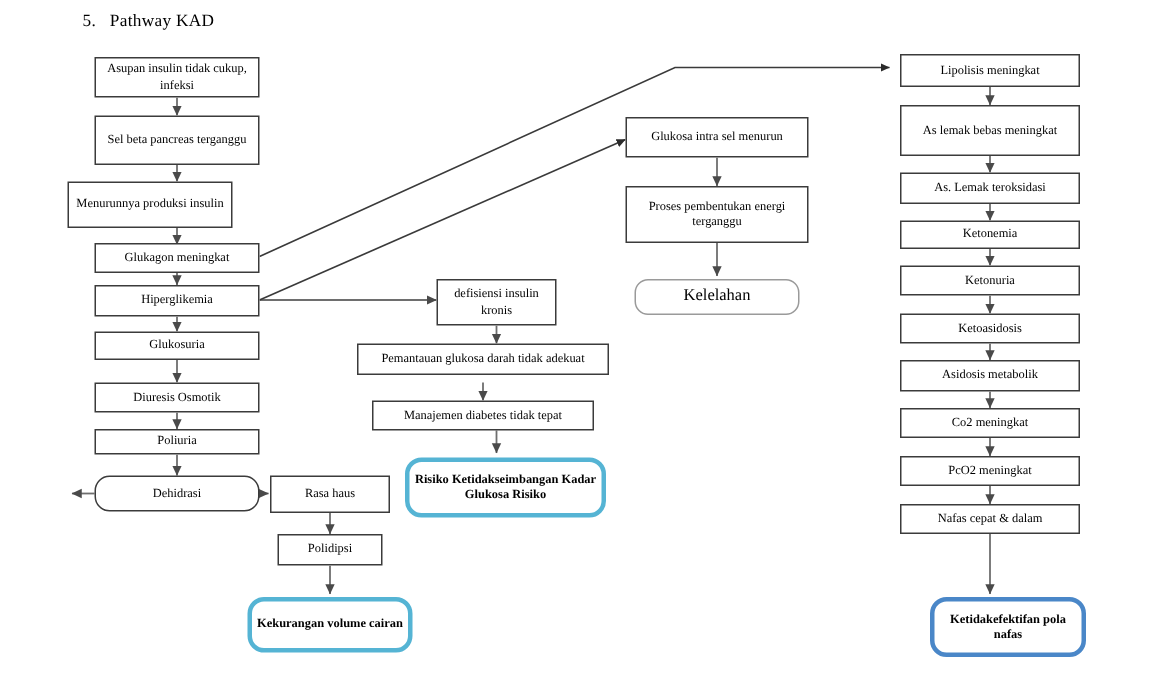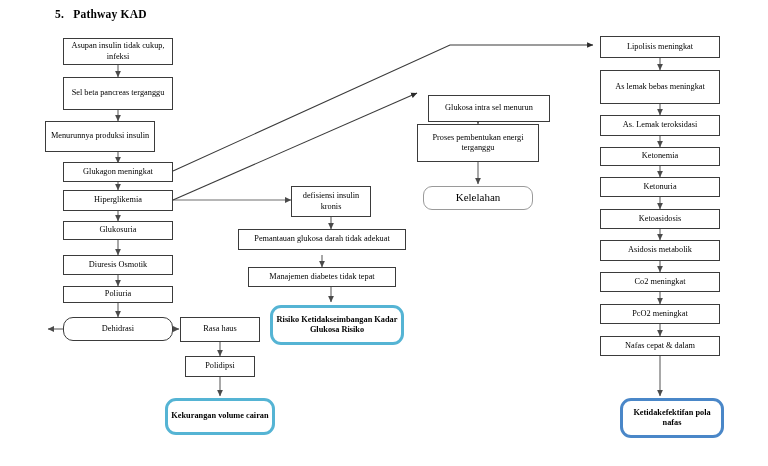--- a/index.html
+++ b/index.html
@@ -15,21 +15,21 @@
     height:466px;
     background:#fff;
     overflow:hidden;
   }
 
   
   #page-title{
     position:absolute;
     left:55px; top:8px;
     font-size:11.5px;
-    font-weight:bold;
+    font-weight:normal;
     letter-spacing:.2px;
     white-space:pre;
   }
 
   
   #connectors{
     position:absolute;
     left:0; top:0;
     width:768px; height:466px;
     pointer-events:none;
@@ -215,21 +215,21 @@
   </div>
 
   <div class="node rect" style="left:248px;top:267px;width:148px;height:20px;">
     <span class="txt">Manajemen diabetes tidak tepat</span>
   </div>
 
   <div class="node diag-cyan" style="left:270px;top:305px;width:134px;height:40px;">
     <span class="txt">Risiko Ketidakseimbangan Kadar Glukosa Risiko</span>
   </div>
 
-  <div class="node rect" style="left:428px;top:78px;width:122px;height:27px;margin-top:17px;">
+  <div class="node rect" style="left:417px;top:78px;width:122px;height:27px;">
     <span class="txt">Glukosa intra sel menurun</span>
   </div>
 
   <div class="node rect" style="left:417px;top:124px;width:122px;height:38px;">
     <span class="txt">Proses pembentukan energi terganggu</span>
   </div>
 
   <div class="node round-grey" style="left:423px;top:186px;width:110px;height:24px;">
     <span class="txt">Kelelahan</span>
   </div>

